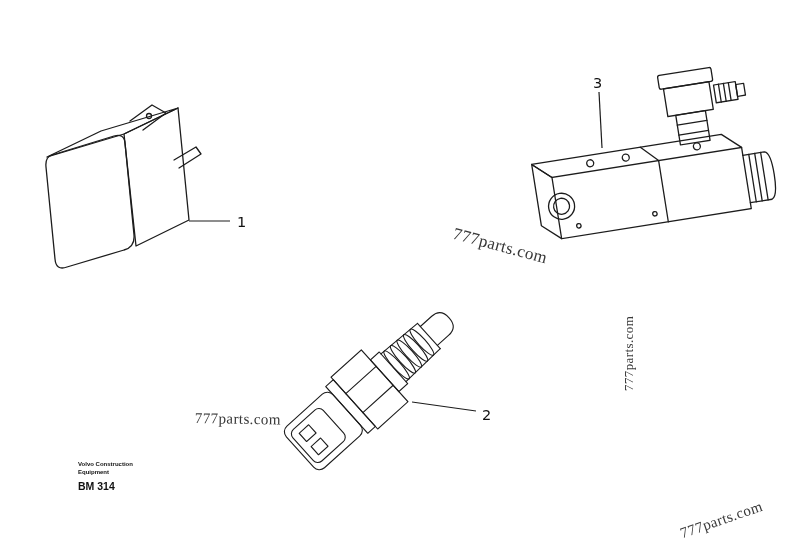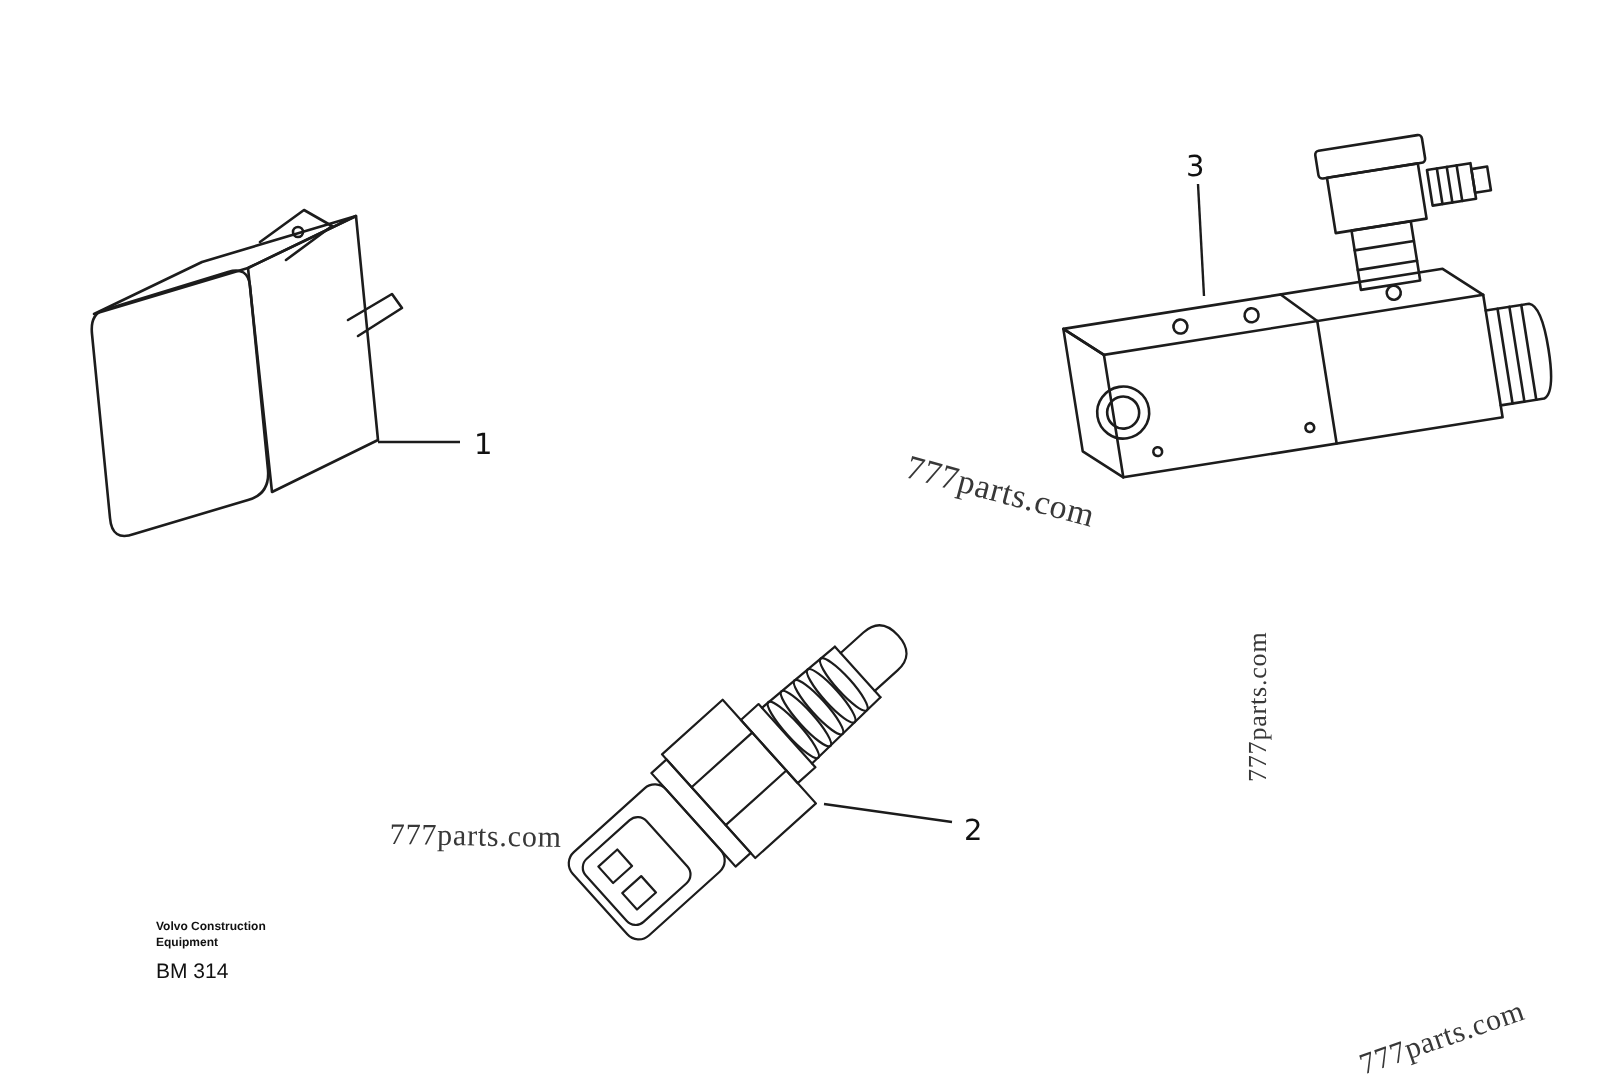--- a/index.html
+++ b/index.html
@@ -35,21 +35,21 @@
   .wm-left{left:195px;top:410px;font-size:15px;transform:rotate(1deg);transform-origin:left top;}
   .wm-right-vert{left:621px;top:391px;font-size:13px;transform:rotate(-90deg);transform-origin:left top;}
   .wm-bottom-right{left:678px;top:526px;font-size:15px;transform:rotate(-19deg);transform-origin:left top;}
   .footer-company{
     position:absolute;left:78px;top:461px;
     font-size:6px;font-weight:bold;line-height:1.25;color:#111;
   }
   .footer-company span{display:block;}
   .footer-model{
     position:absolute;left:78px;top:480px;
-    font-size:10.5px;font-weight:normal;color:#111;
+    font-size:10.5px;font-weight:bold;color:#111;
   }
 </style>
 </head>
 <body>
 
 <div id="page">
 
   <svg width="800" height="538" viewBox="0 0 800 538">
 
     <g class="lineart">

